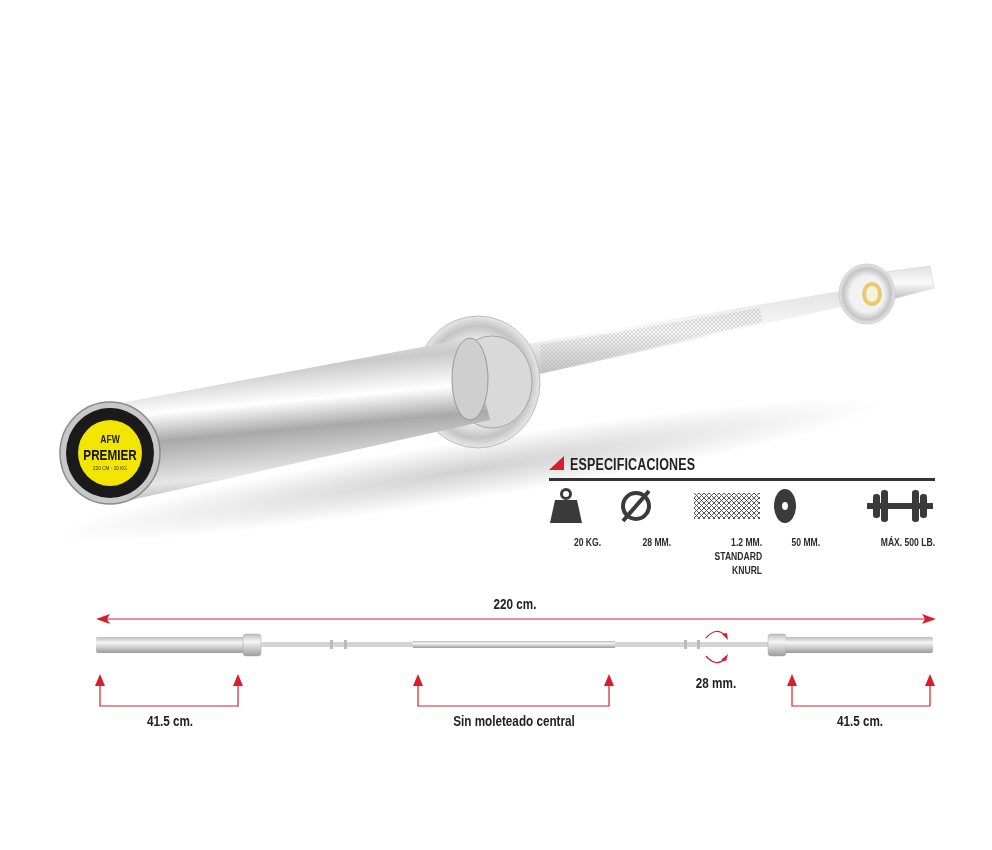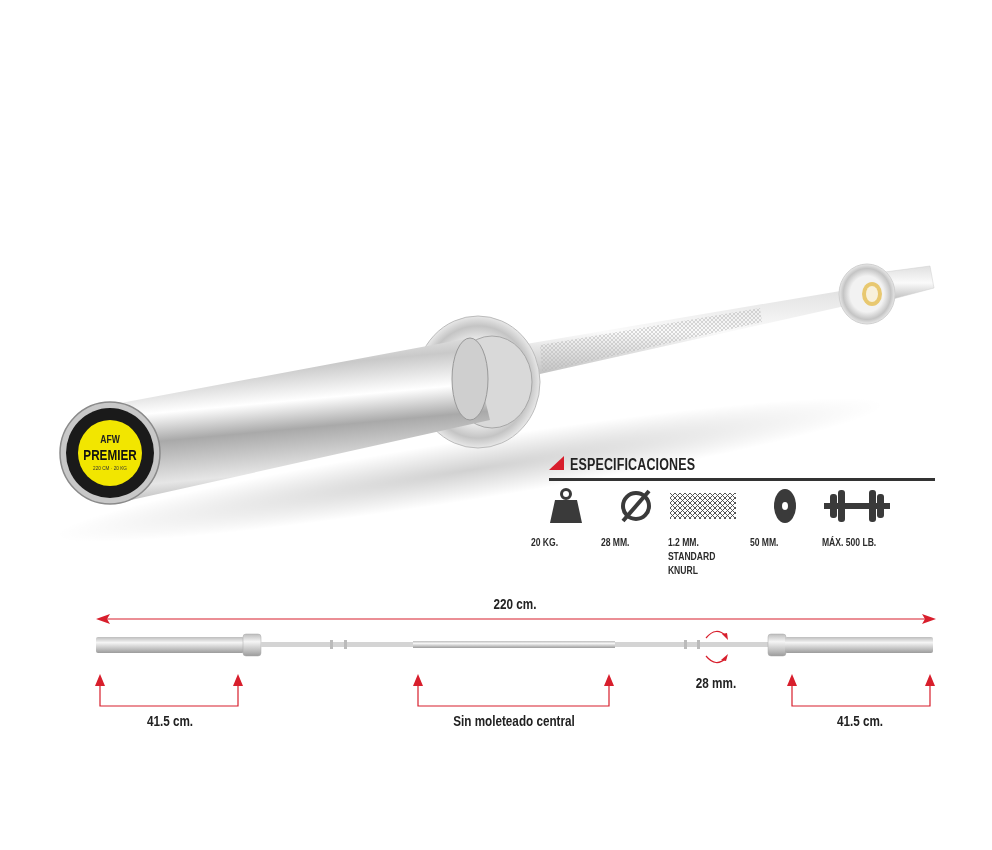--- a/index.html
+++ b/index.html
@@ -6,21 +6,21 @@
   html, body { width: 992px; height: 850px; background: #ffffff; overflow: hidden; }
   body { position: relative; font-family: "Liberation Sans", sans-serif; color: #2b2b2b; }
   .abs { position: absolute; }
   .cond { font-family: "Liberation Sans", sans-serif; font-weight: bold; transform: scaleX(0.78); transform-origin: left center; letter-spacing: 0.2px; }
   .cond-c { font-family: "Liberation Sans", sans-serif; font-weight: bold; transform: scaleX(0.78); transform-origin: center center; }
 
   
   .spec-title { left: 553px; top: 456px; font-size: 16px; color: #222; white-space: nowrap; }
   .spec-tri { left: 549px; top: 456px; width: 0; height: 0; border-left: 15px solid transparent; border-bottom: 14px solid #d81e2c; }
   .spec-rule { left: 549px; top: 478px; width: 386px; height: 3px; background: #333; }
-  .spec-item { position: absolute; top: 486px; width: 90px; text-align: left; }
+  .spec-item { position: absolute; top: 486px; width: 90px; text-align: right; }
   .spec-icon { height: 40px; display: flex; align-items: center; justify-content: center; }
   .spec-label { margin-top: 9px; font-size: 11px; line-height: 14px; color: #2b2b2b; white-space: pre-line; }
 
   .dim-label { font-size: 15px; color: #222; white-space: nowrap; text-align: center; }
 </style>
 </head>
 <body>
 
 <svg class="abs" style="left:0;top:0" width="992" height="600" viewBox="0 0 992 600">
   <defs>
@@ -94,21 +94,21 @@
 <div class="spec-item" style="left:591px">
   <div class="spec-icon">
     <svg width="34" height="36" viewBox="0 0 34 36">
         <circle cx="17" cy="18" r="13" fill="none" stroke="#3a3a3a" stroke-width="4"></circle>
         <line x1="4" y1="33" x2="30" y2="3" stroke="#3a3a3a" stroke-width="4"></line>
       </svg>
   </div>
   <div class="spec-label cond-c">28 MM.</div>
 </div>
 
-<div class="spec-item" style="left:658px">
+<div class="spec-item" style="left:682px">
   <div class="spec-icon">
     <svg width="66" height="26" viewBox="0 0 66 26">
         <defs>
           <pattern id="kp" width="5" height="5" patternUnits="userSpaceOnUse">
             <path d="M0 0 L5 5 M5 0 L0 5" stroke="#444" stroke-width="0.9"></path>
           </pattern>
         </defs>
         <rect width="66" height="26" fill="url(#kp)"></rect>
       </svg>
   </div>
@@ -120,21 +120,21 @@
 <div class="spec-item" style="left:740px">
   <div class="spec-icon">
     <svg width="24" height="36" viewBox="0 0 24 36">
         <ellipse cx="12" cy="18" rx="11" ry="17" fill="#3a3a3a"></ellipse>
         <ellipse cx="12" cy="18" rx="3" ry="4" fill="#fff"></ellipse>
       </svg>
   </div>
   <div class="spec-label cond-c">50 MM.</div>
 </div>
 
-<div class="spec-item" style="left:812px">
+<div class="spec-item" style="left:855px">
   <div class="spec-icon">
     <svg width="66" height="36" viewBox="0 0 66 36">
         <rect x="0" y="15" width="66" height="6" fill="#3a3a3a"></rect>
         <rect x="6" y="6" width="7" height="24" rx="3" fill="#3a3a3a"></rect>
         <rect x="14" y="2" width="7" height="32" rx="3" fill="#3a3a3a"></rect>
         <rect x="45" y="2" width="7" height="32" rx="3" fill="#3a3a3a"></rect>
         <rect x="53" y="6" width="7" height="24" rx="3" fill="#3a3a3a"></rect>
       </svg>
   </div>
   <div class="spec-label cond-c">MÁX. 500 LB.</div>

